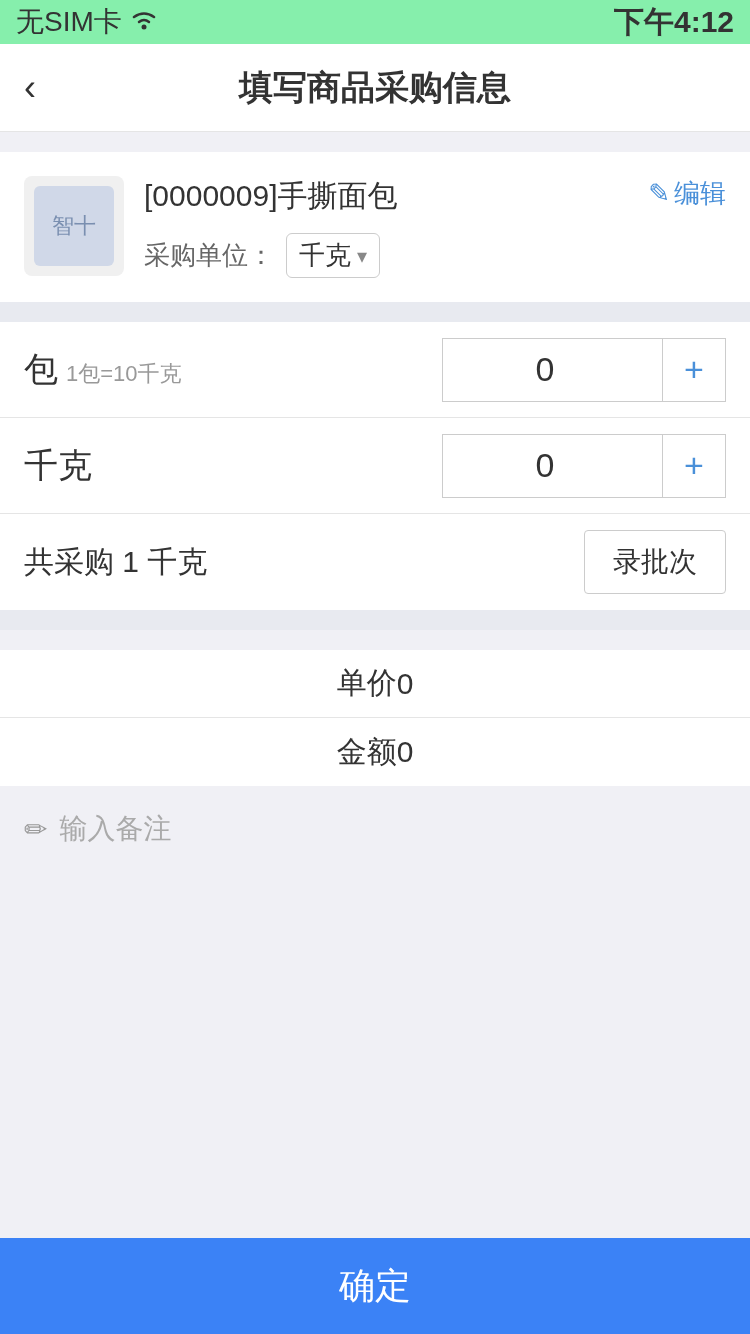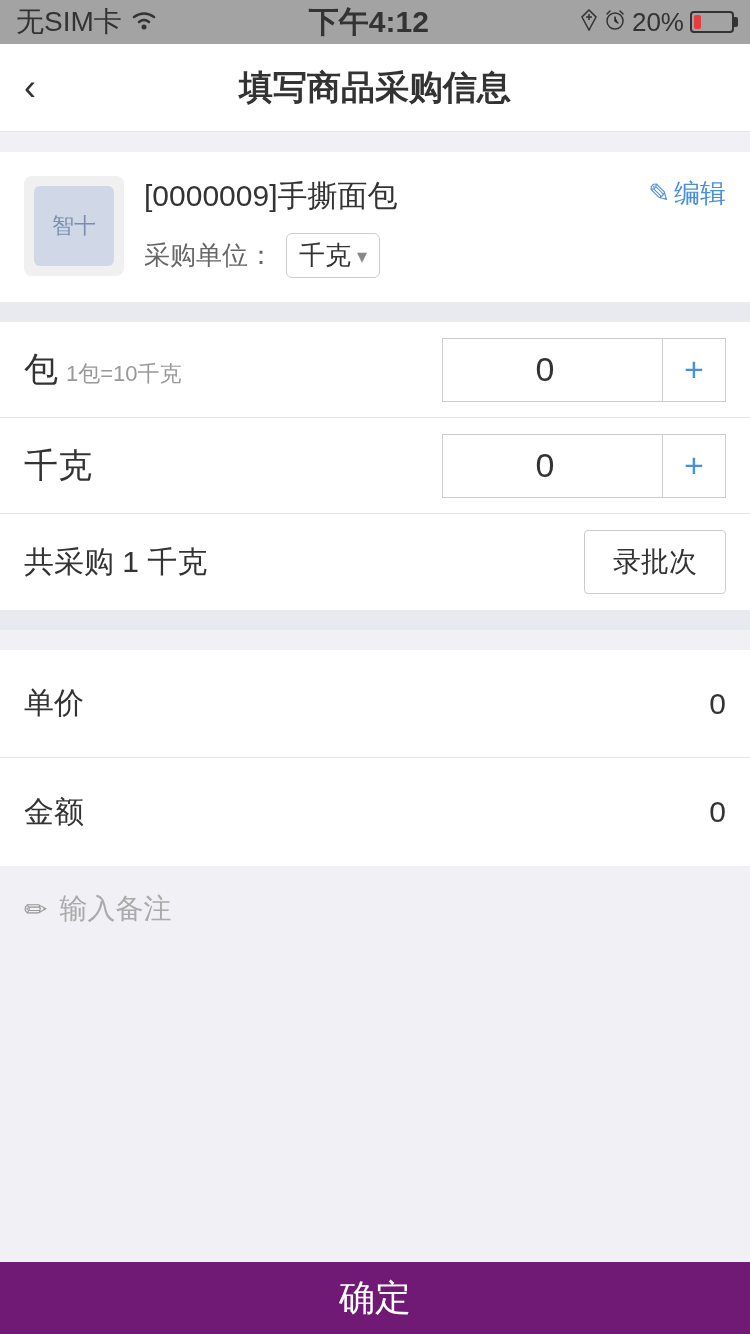--- a/index.html
+++ b/index.html
@@ -9,21 +9,21 @@
       min-height: 1334px;
       font-family: -apple-system, "PingFang SC", "Helvetica Neue", sans-serif;
       background: #f0f0f5;
       font-size: 32px;
       color: #333;
     }
 
     
     .status-bar {
       height: 44px;
-      background: #a3a3a3;
+      background: #86efac;
       display: flex;
       align-items: center;
       justify-content: space-between;
       padding: 1px 16px;
       font-size: 28px;
       font-weight: 500;
     }
     .status-left { display: flex; align-items: center; gap: 8px; }
     .status-center { font-size: 30px; font-weight: 600; }
     .status-right { display: flex; align-items: center; gap: 6px; font-size: 26px; }
@@ -163,22 +163,22 @@
     .total-label { font-size: 30px; color: #333; }
     .batch-btn {
       border: 1px solid #ccc; background: #fff;
       padding: 12px 28px; font-size: 28px; color: #333;
       border-radius: 4px; cursor: pointer;
     }
 
     
     .info-section { background: #fff; margin-top: 20px; }
     .info-row {
-      display: flex; align-items: center; justify-content: space-between;
-      padding: 0 24px; height: 108px;
+      display: flex; align-items: center; justify-content: center;
+      padding: 0 24px; height: 68px;
       border-bottom: 1px solid #e5e5e5;
     }
     .info-row:last-child { border-bottom: none; }
     .info-label { font-size: 30px; color: #333; }
     .info-value { font-size: 30px; color: #333; }
 
     
     .remark-section {
       background: #f0f0f5; padding: 24px;
       display: flex; align-items: center; gap: 12px;
@@ -187,22 +187,22 @@
     }
     .remark-icon { color: #999; font-size: 28px; }
     .remark-placeholder { font-size: 28px; color: #aaa; }
 
     
     .content-spacer { flex: 1; min-height: 280px; background: #f0f0f5; }
 
     
     .confirm-btn {
       position: fixed; bottom: 0; left: 0; right: 0;
-      width: 750px; height: 72px;
-      background: #701a75;
+      width: 750px; height: 96px;
+      background: #3b82f6;
       color: #fff; font-size: 36px; font-weight: 500;
       border: none; cursor: pointer;
       display: flex; align-items: center; justify-content: center;
     }
   </style>
 </head>
 <body>
 
 <div class="status-bar">
   <div class="status-left">
@@ -210,41 +210,20 @@
     <span>
       <svg width="28" height="22" viewBox="0 0 28 22">
         <path d="M14 18 Q14 18 14 18" stroke="#333" stroke-width="3" fill="none"></path>
         <path d="M9 13 Q14 9 19 13" stroke="#333" stroke-width="2.5" fill="none" stroke-linecap="round"></path>
         <path d="M4 8 Q14 1 24 8" stroke="#333" stroke-width="2.5" fill="none" stroke-linecap="round"></path>
         <circle cx="14" cy="18" r="2.5" fill="#333"></circle>
       </svg>
     </span>
   </div>
   <div class="status-center">下午4:12</div>
-  <div class="status-right">
-    <span>
-      <svg width="18" height="22" viewBox="0 0 18 22">
-          <path d="M9 1 L16 8 L9 21 L2 8 Z" fill="none" stroke="#333" stroke-width="1.5"></path>
-          <path d="M6 8 L12 8 M9 5 L9 11" stroke="#333" stroke-width="1.5"></path>
-        </svg>
-    </span>
-    <span>
-      <svg width="22" height="22" viewBox="0 0 22 22">
-          <circle cx="11" cy="12" r="8" fill="none" stroke="#333" stroke-width="1.5"></circle>
-          <path d="M11 8 L11 12 L14 14" stroke="#333" stroke-width="1.5" stroke-linecap="round"></path>
-          <path d="M3 5 L6 2 M16 2 L19 5" stroke="#333" stroke-width="1.5" stroke-linecap="round"></path>
-        </svg>
-    </span>
-    <span>20%</span>
-    <span class="battery-icon">
-      <span class="battery-body">
-          <span class="battery-fill"></span>
-        </span>
-    </span>
-  </div>
 </div>
 
 <div class="nav-bar">
   <span class="nav-back">‹</span>
   <span class="nav-title">填写商品采购信息</span>
 </div>
 
 <div class="product-card">
   <div class="product-thumb">
     <div class="product-thumb-inner">

